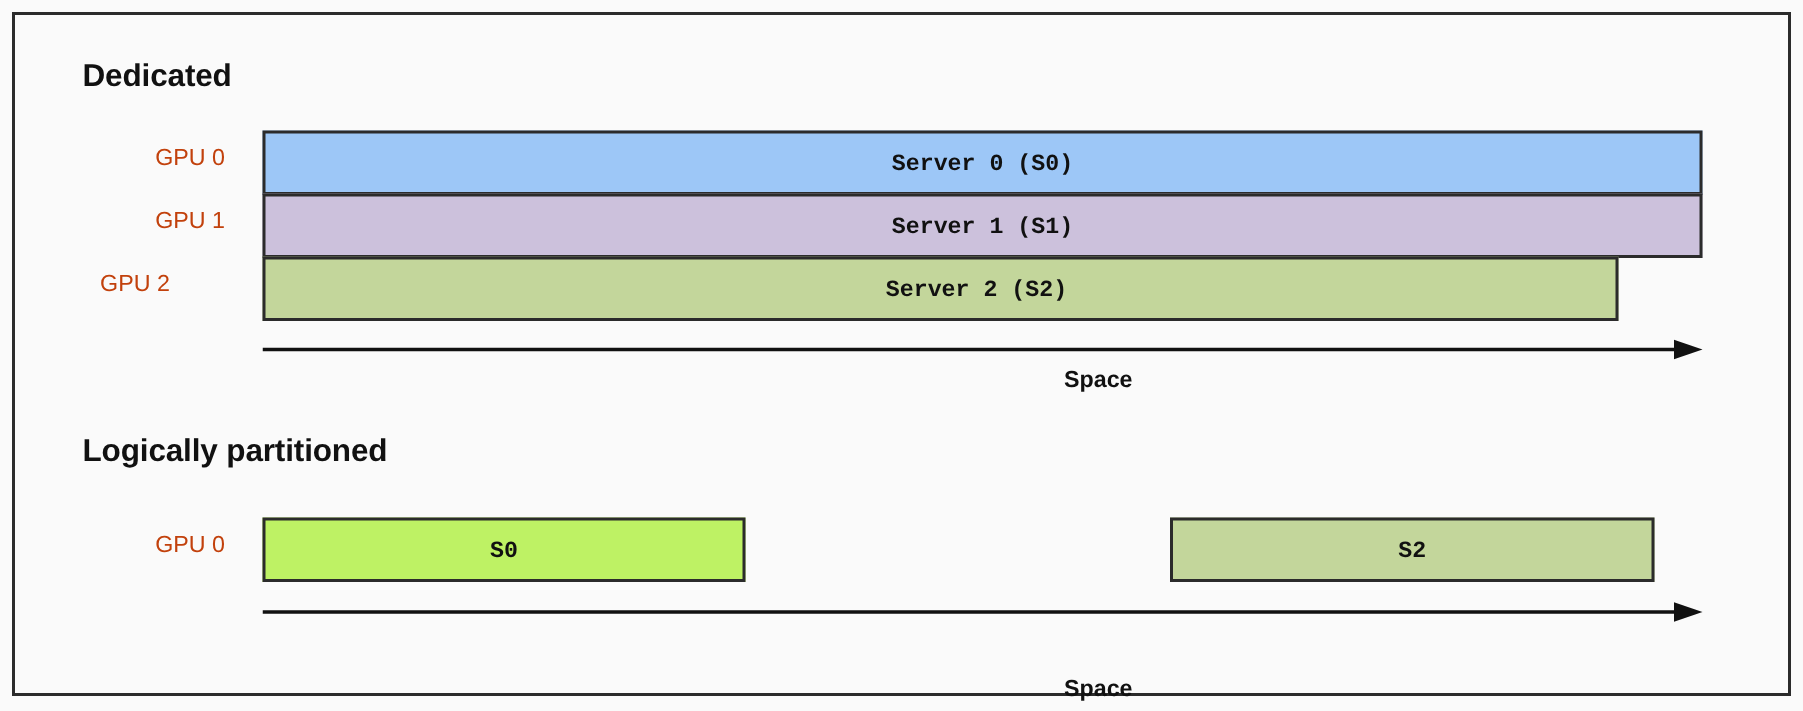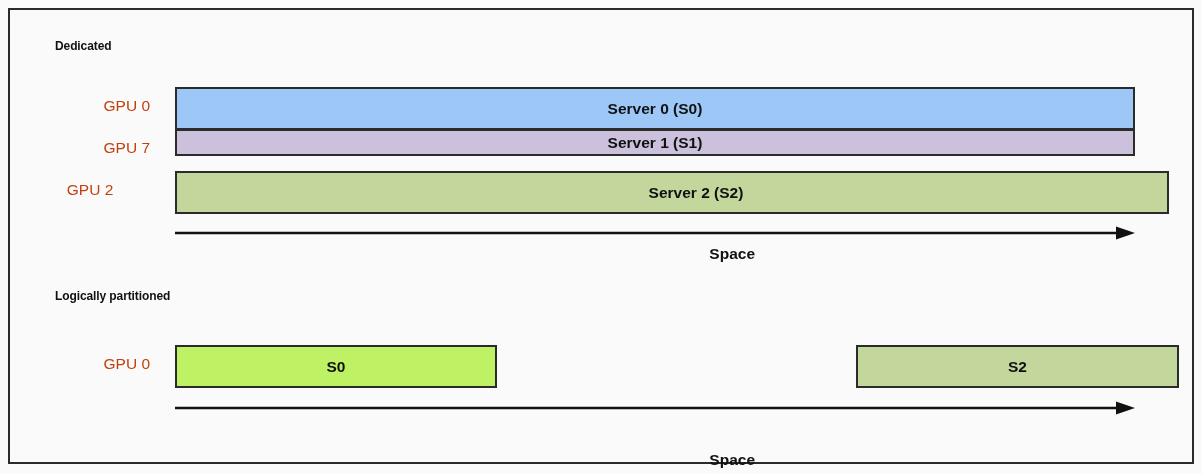--- a/index.html
+++ b/index.html
@@ -23,21 +23,21 @@
     top: 8px;
     width: 1186px;
     height: 456px;
     border: 2px solid #2b2b2b;
     box-sizing: border-box;
     background: #fafafa;
   }
 
   .section-title {
     position: absolute;
-    font-size: 12px;
+    font-size: 21px;
     font-weight: bold;
     color: #111111;
     letter-spacing: -0.1px;
     white-space: nowrap;
   }
   #title-dedicated { left: 55px; top: 39px; }
   #title-partitioned { left: 55px; top: 289px; }
 
   .row-label {
     position: absolute;
@@ -48,20 +48,21 @@
     width: 120px;
   }
 
   .bar {
     position: absolute;
     box-sizing: border-box;
     border: 2px solid #2b2b2b;
     display: flex;
     align-items: center;
     justify-content: center;
+    font-family: Liberation Mono, monospace;
   }
   .bar-label {
     font-size: 15.5px;
     font-weight: bold;
     color: #111111;
     white-space: nowrap;
   }
 
   .axis {
     position: absolute;
@@ -84,46 +85,46 @@
 <div id="canvas">
   <div class="frame"></div>
 
   <div class="section-title" id="title-dedicated">Dedicated</div>
 
   <div class="row-label" style="left:30px; top:97px;">GPU 0</div>
   <div class="bar" style="left:175px; top:87px; width:960px; height:43px; background:#9dc7f7;">
     <span class="bar-label">Server 0 (S0)</span>
   </div>
 
-  <div class="row-label" style="left:30px; top:139px;">GPU 7</div>
-  <div class="bar" style="left:175px; top:129px; width:960px; height:27px; background:#ccc1dc;">
+  <div class="row-label" style="left:30px; top:139px;">GPU 1</div>
+  <div class="bar" style="left:175px; top:129px; width:960px; height:43px; background:#ccc1dc;">
     <span class="bar-label">Server 1 (S1)</span>
   </div>
 
   <div class="row-label" style="left:30px; top:181px;text-align:center;">GPU 2</div>
-  <div class="bar" style="left:175px; top:171px; width:994px; height:43px; background:#c3d69b;padding-left:48px;">
+  <div class="bar" style="left:175px; top:171px; width:904px; height:43px; background:#c3d69b;padding-left:48px;">
     <span class="bar-label">Server 2 (S2)</span>
   </div>
 
   <div class="axis" style="left:175px; top:226px; width:962px;">
     <svg width="962" height="14" viewBox="0 0 962 14">
       <line x1="0" y1="7" x2="944" y2="7" stroke="#111111" stroke-width="2.4"></line>
       <polygon points="941,0.5 960,7 941,13.5" fill="#111111"></polygon>
     </svg>
   </div>
   <div class="axis-title" style="left:555px; top:245px; width:200px;">Space</div>
 
   <div class="section-title" id="title-partitioned">Logically partitioned</div>
 
   <div class="row-label" style="left:30px; top:355px;">GPU 0</div>
 
   <div class="bar" style="left:175px; top:345px; width:322px; height:43px; background:#bef264;">
     <span class="bar-label">S0</span>
   </div>
-  <div class="bar" style="left:856px; top:345px; width:323px; height:43px; background:#c3d69b;">
+  <div class="bar" style="left:780px; top:345px; width:323px; height:43px; background:#c3d69b;">
     <span class="bar-label">S2</span>
   </div>
 
   <div class="axis" style="left:175px; top:401px; width:962px;">
     <svg width="962" height="14" viewBox="0 0 962 14">
       <line x1="0" y1="7" x2="944" y2="7" stroke="#111111" stroke-width="2.4"></line>
       <polygon points="941,0.5 960,7 941,13.5" fill="#111111"></polygon>
     </svg>
   </div>
   <div class="axis-title" style="left:555px; top:451px; width:200px;">Space</div>

